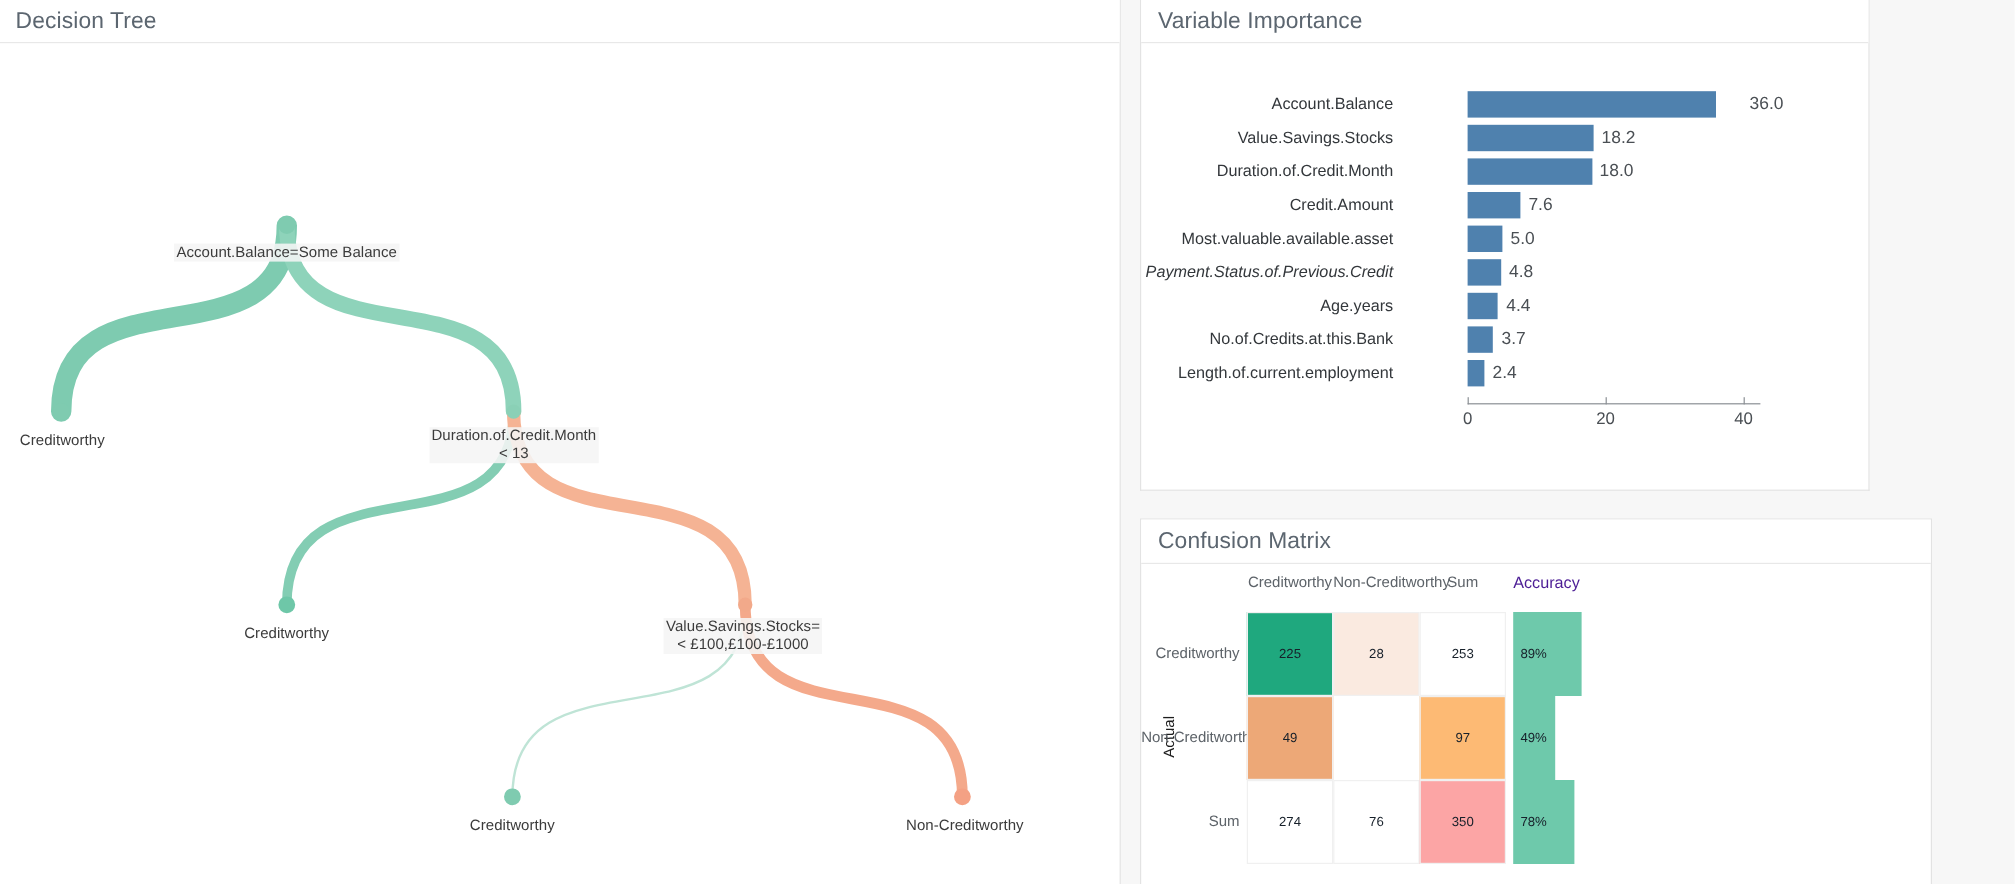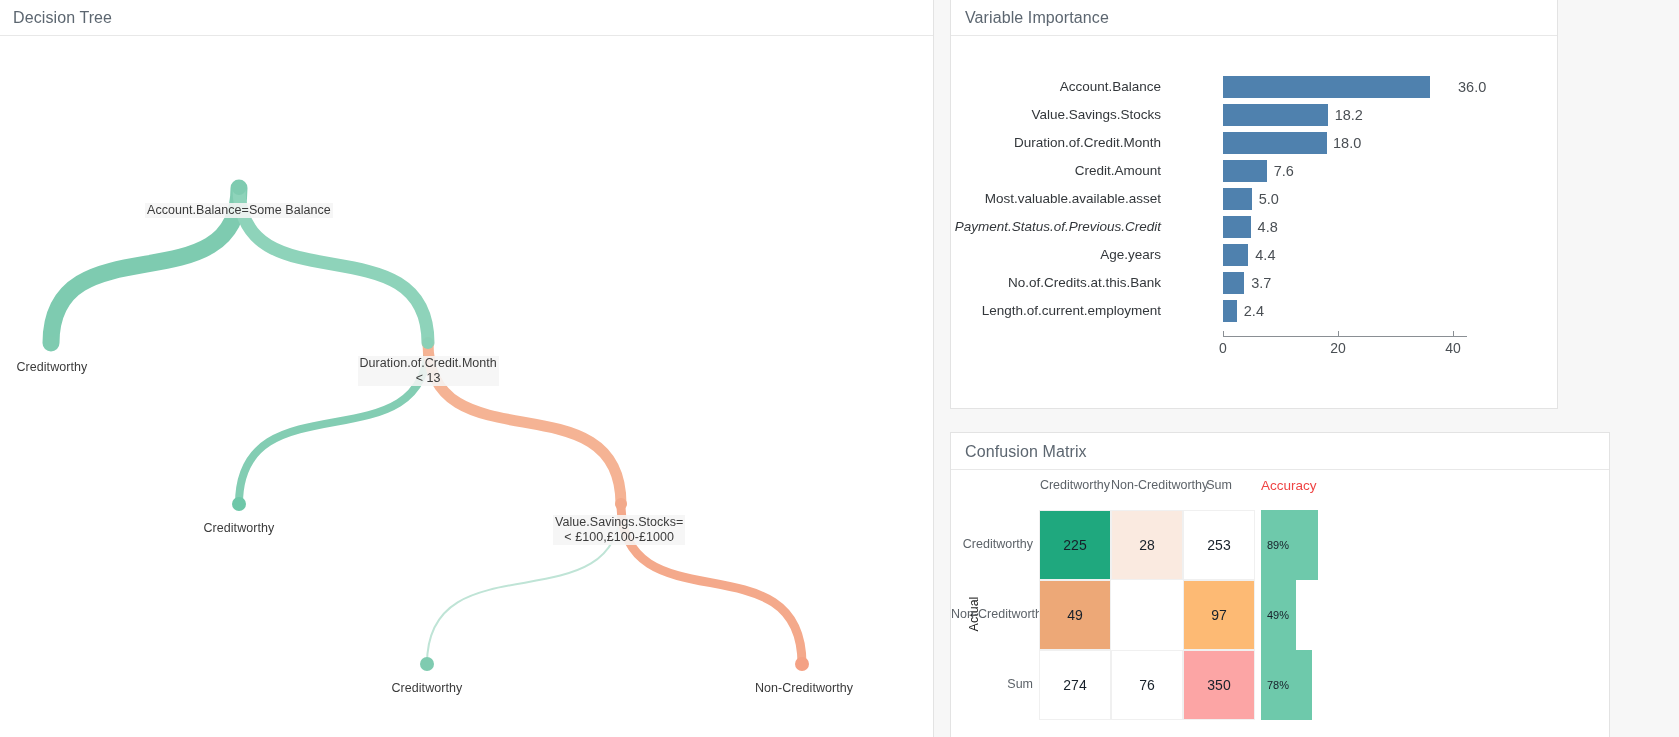--- a/index.html
+++ b/index.html
@@ -23,21 +23,21 @@
   .panel {
     position: absolute;
     background: #ffffff;
     border: 1px solid #e3e3e3;
     box-sizing: border-box;
   }
   .panel-header {
     height: 37px;
     line-height: 37px;
     padding-left: 14px;
-    font-size: 16px;
+    font-size: 19px;
     color: #5c6670;
     border-bottom: 1px solid #e8e8e8;
     box-sizing: border-box;
     background: #ffffff;
     letter-spacing: .1px;
   }
   .panel-body {
     position: relative;
     width: 100%;
     box-sizing: border-box;
@@ -163,21 +163,21 @@
 
   .cm-colhead {
     position: absolute;
     font-size: 12.5px;
     color: #5d6369;
     white-space: nowrap;
     text-align: center;
     top: 8px;
   }
   .cm-colhead.accuracy {
-    color: #ef4444;
+    color: #4c1d95;
     font-size: 13.5px;
   }
   .cm-rowhead {
     position: absolute;
     font-size: 12.5px;
     color: #5d6369;
     white-space: nowrap;
     text-align: right;
   }
   .cm-axis-label {
@@ -188,21 +188,21 @@
     transform-origin: center center;
     white-space: nowrap;
   }
   .cm-cell {
     position: absolute;
     box-sizing: border-box;
     border: 1px solid #f0f0f0;
     display: flex;
     align-items: center;
     justify-content: center;
-    font-size: 14px;
+    font-size: 11px;
     color: #17202a;
   }
   .acc-bar {
     position: absolute;
     box-sizing: border-box;
     background: #6ec9ab;
     display: flex;
     align-items: center;
     padding-left: 6px;
     font-size: 11px;

